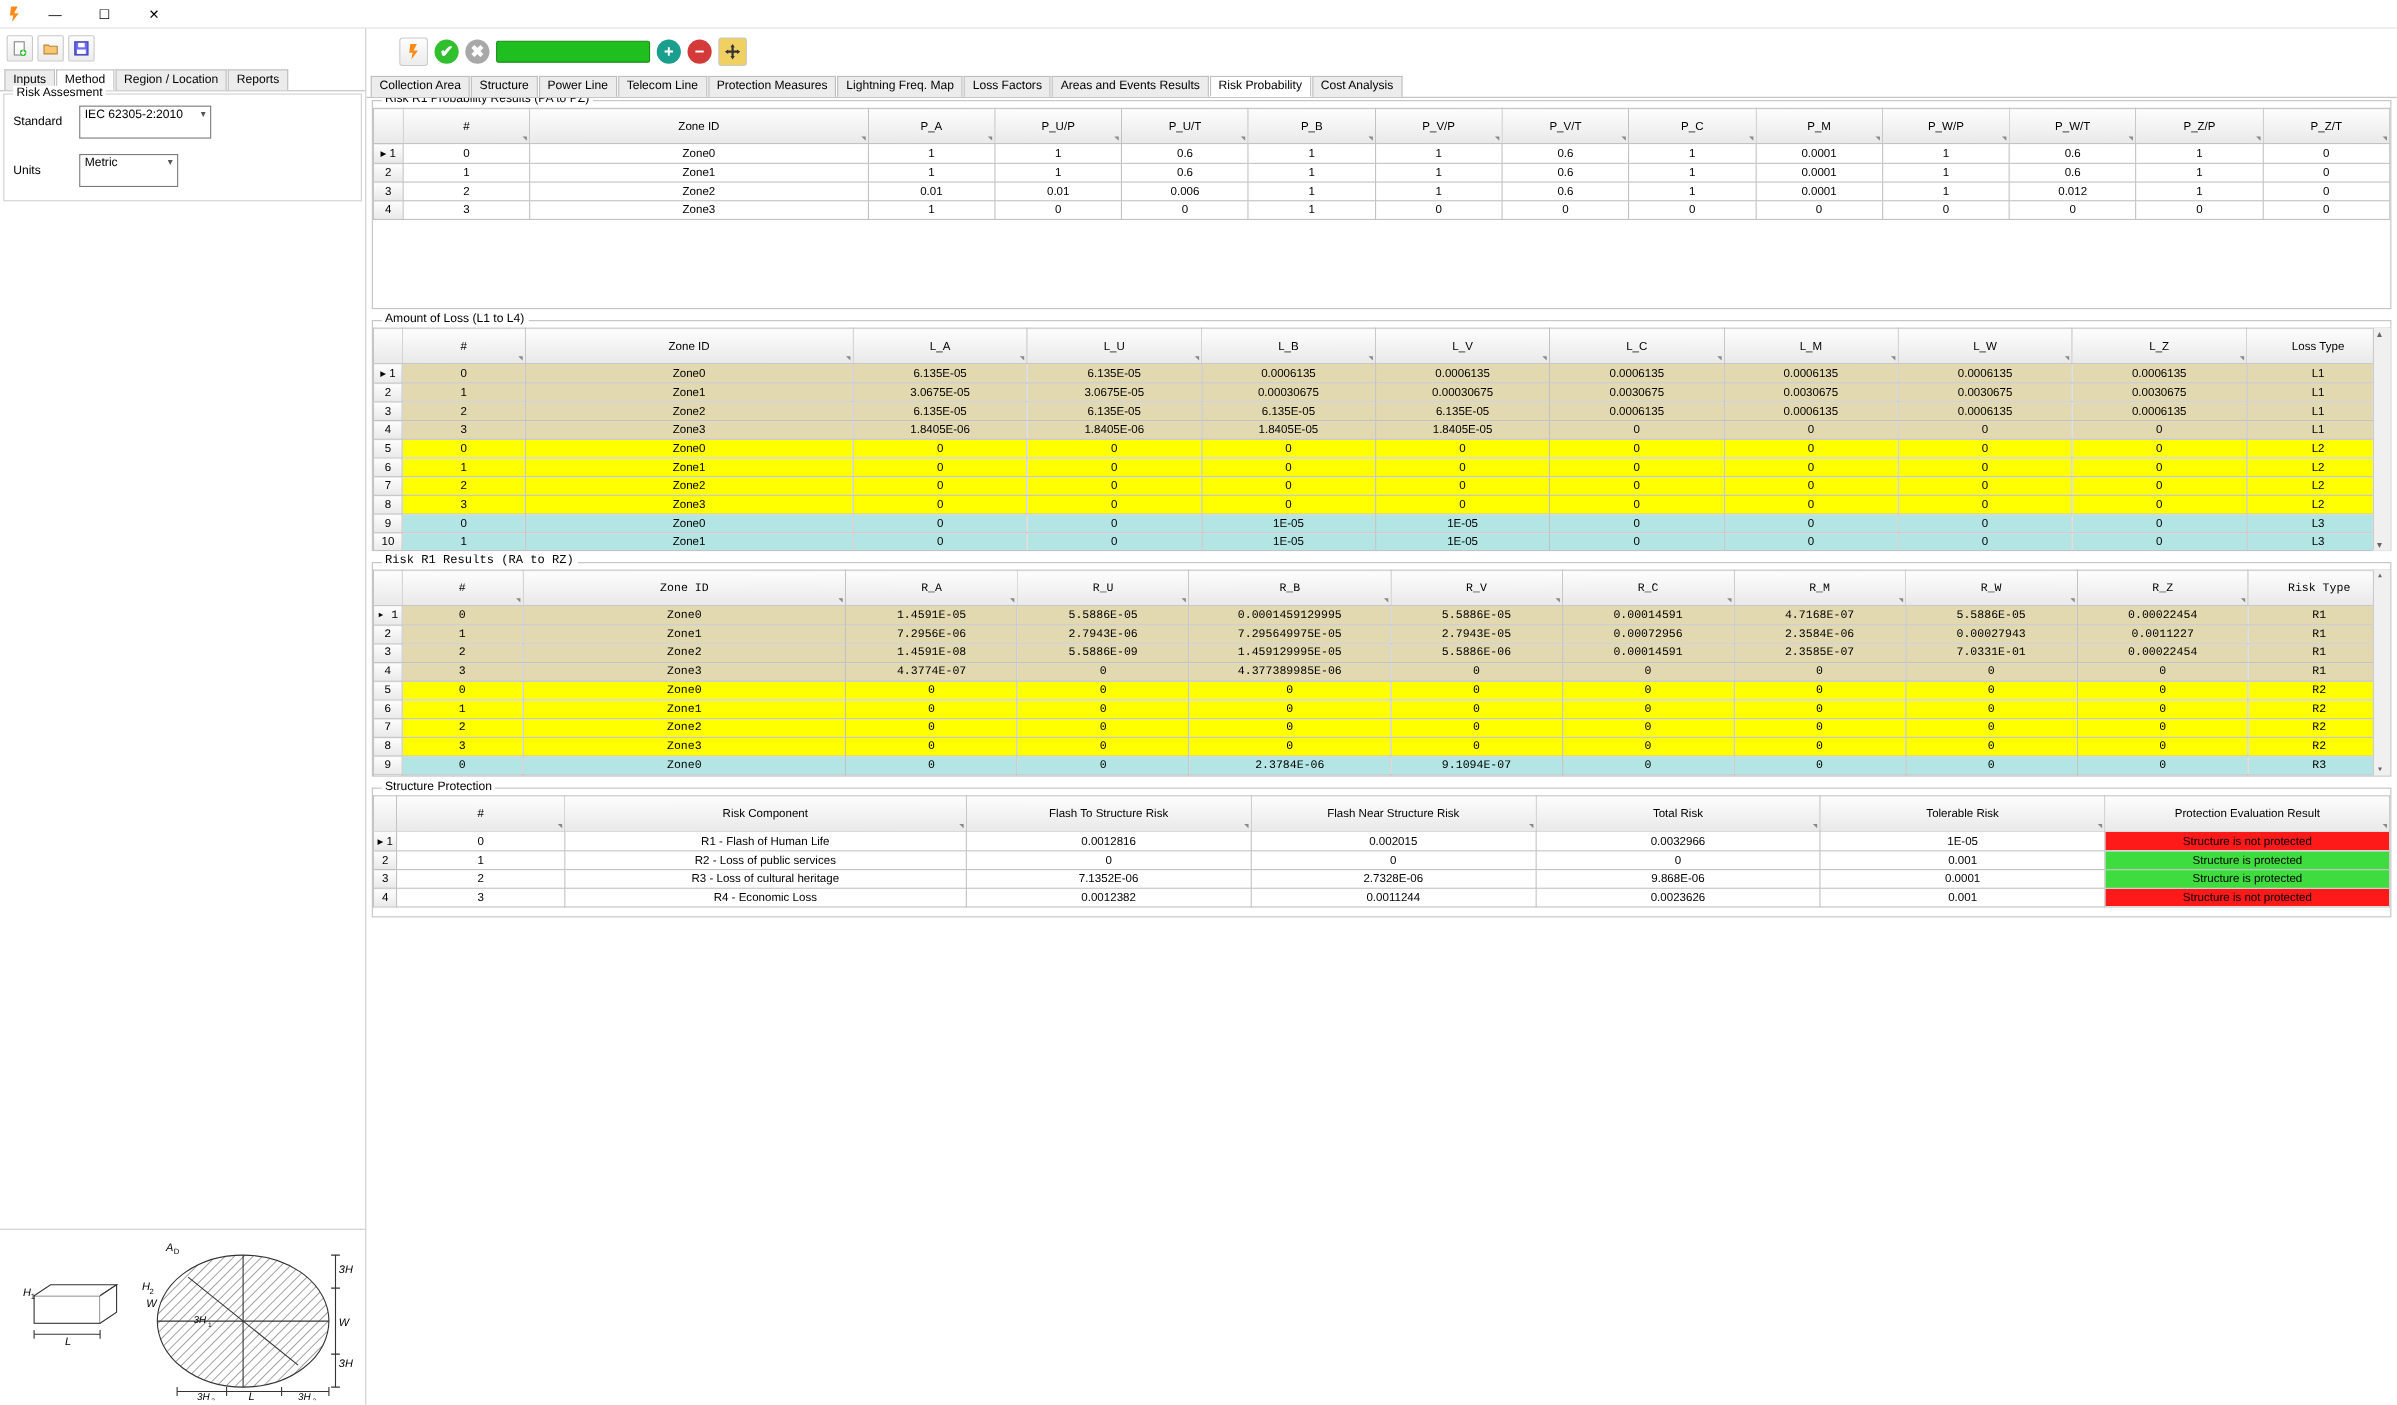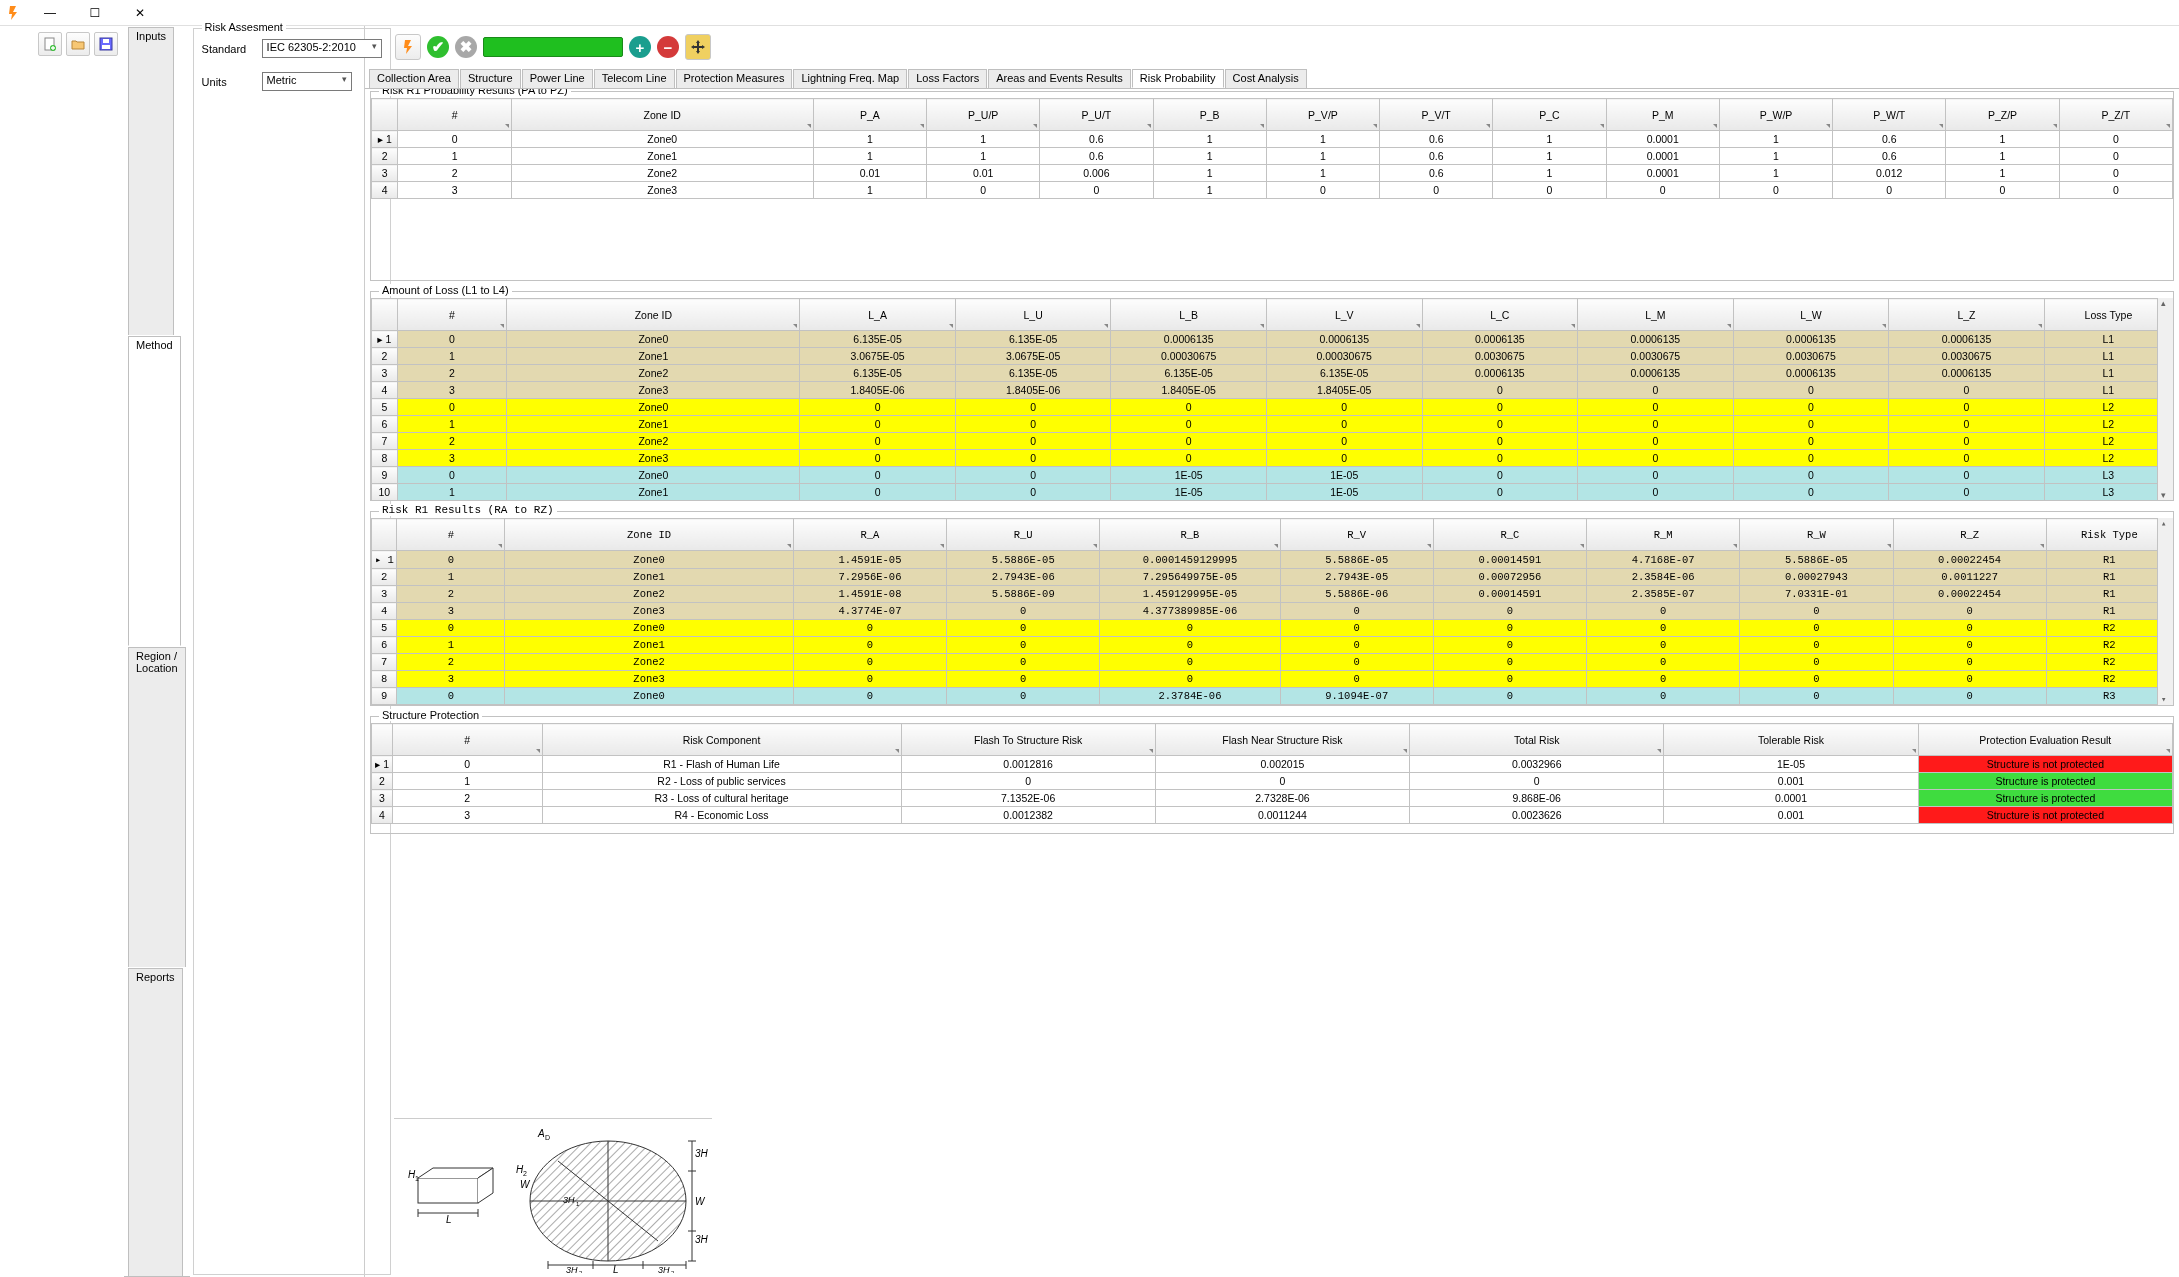--- a/index.html
+++ b/index.html
@@ -3,32 +3,32 @@
 <meta charset="utf-8">
 <style>
 *{box-sizing:border-box;margin:0;padding:0;}
 body{font-family:"Segoe UI",Tahoma,sans-serif;font-size:11px;background:#fff;color:#000;overflow:hidden;}
 .titlebar{display:flex;align-items:center;height:26px;background:#fff;border-bottom:1px solid #e0e0e0;padding:0 6px;}
 .titlebar .app-icon{width:16px;height:16px;margin-right:6px;display:inline-flex;align-items:center;justify-content:center;}
 .titlebar .title{flex:1;font-size:11px;}
 .win-controls{display:flex;gap:1px;}
 .win-btn{width:44px;height:24px;display:flex;align-items:center;justify-content:center;font-size:12px;}
 .main{display:flex;height:calc(100vh - 26px);}
-.left-col{width:333px;border-right:1px solid #ccc;display:flex;flex-direction:row;margin-left:32px;}
+.left-col{width:333px;border-right:1px solid #ccc;display:flex;flex-direction:column;}
 .right-col{flex:1;display:flex;flex-direction:column;overflow:hidden;}
 .toolbar{height:36px;display:flex;align-items:center;gap:4px;padding:2px 6px;}
 .tb-btn{width:24px;height:24px;border:1px solid #c8c8c8;border-radius:2px;display:flex;align-items:center;justify-content:center;background:linear-gradient(#fdfdfd,#ececec);}
 .tabs{display:flex;padding:0 4px 1px 4px;border-bottom:1px solid #bfbfbf;gap:1px;flex-wrap:wrap;}
 .tab{padding:2px 7px 3px 7px;font-size:11px;border:1px solid #bfbfbf;border-bottom:none;background:#ececec;position:relative;top:1px;}
 .tab.active{background:#fff;border-bottom:1px solid #fff;}
 .groupbox{border:1px solid #d0d0d0;margin:2px 3px;padding:6px 8px 8px 8px;position:relative;}
 .groupbox>.legend{position:absolute;top:-8px;left:8px;background:#fff;padding:0 3px;font-size:11px;}
 .form-row{display:flex;align-items:center;margin:4px 0;}
 .form-row label{width:60px;font-size:11px;}
-.form-row .select{border:1px solid #7a7a7a;background:#fff;font-size:11px;padding:1px 20px 1px 4px;height:19px;position:relative;min-width:90px;}
+.form-row .select{border:1px solid #7a7a7a;background:#fff;font-size:11px;padding:1px 20px 1px 4px;height:30px;position:relative;min-width:90px;}
 .form-row .select::after{content:"▾";position:absolute;right:4px;top:1px;color:#555;font-size:9px;}
 .grid-section{margin:0 3px 2px 3px;border:1px solid #c2c2c2;position:relative;}
 .grid-section .legend{position:absolute;top:-8px;left:8px;background:#fff;padding:0 3px;font-size:11px;z-index:2;}
 .grid-wrap{overflow:auto;padding-top:6px;}
 .grid{border-collapse:collapse;width:100%;table-layout:fixed;}
 .grid th,.grid td{border:1px solid #c2c2c2;font-size:10.5px;text-align:center;padding:2px 3px;height:14px;overflow:hidden;white-space:nowrap;}
 .grid th{background:linear-gradient(#fdfdfd,#e9e9e9);font-weight:normal;position:relative;height:32px;}
 .rowhdr{background:linear-gradient(#fdfdfd,#e9e9e9);width:28px;}
 .row-tan td:not(.rowhdr){background:#e3d9b0;}
 .row-yellow td:not(.rowhdr){background:#ffff00;}

